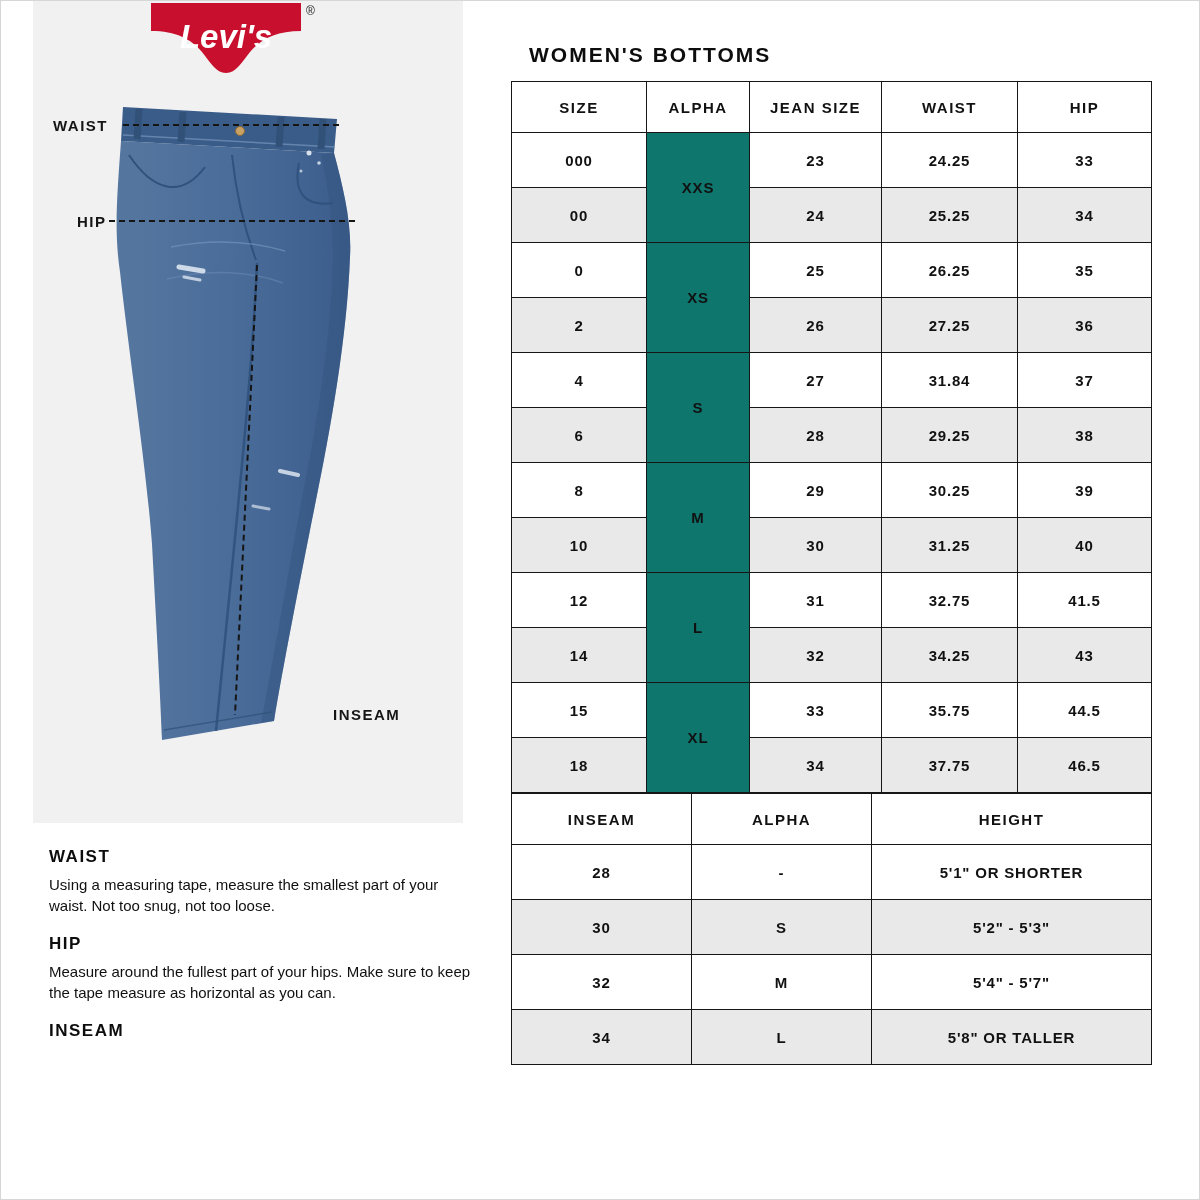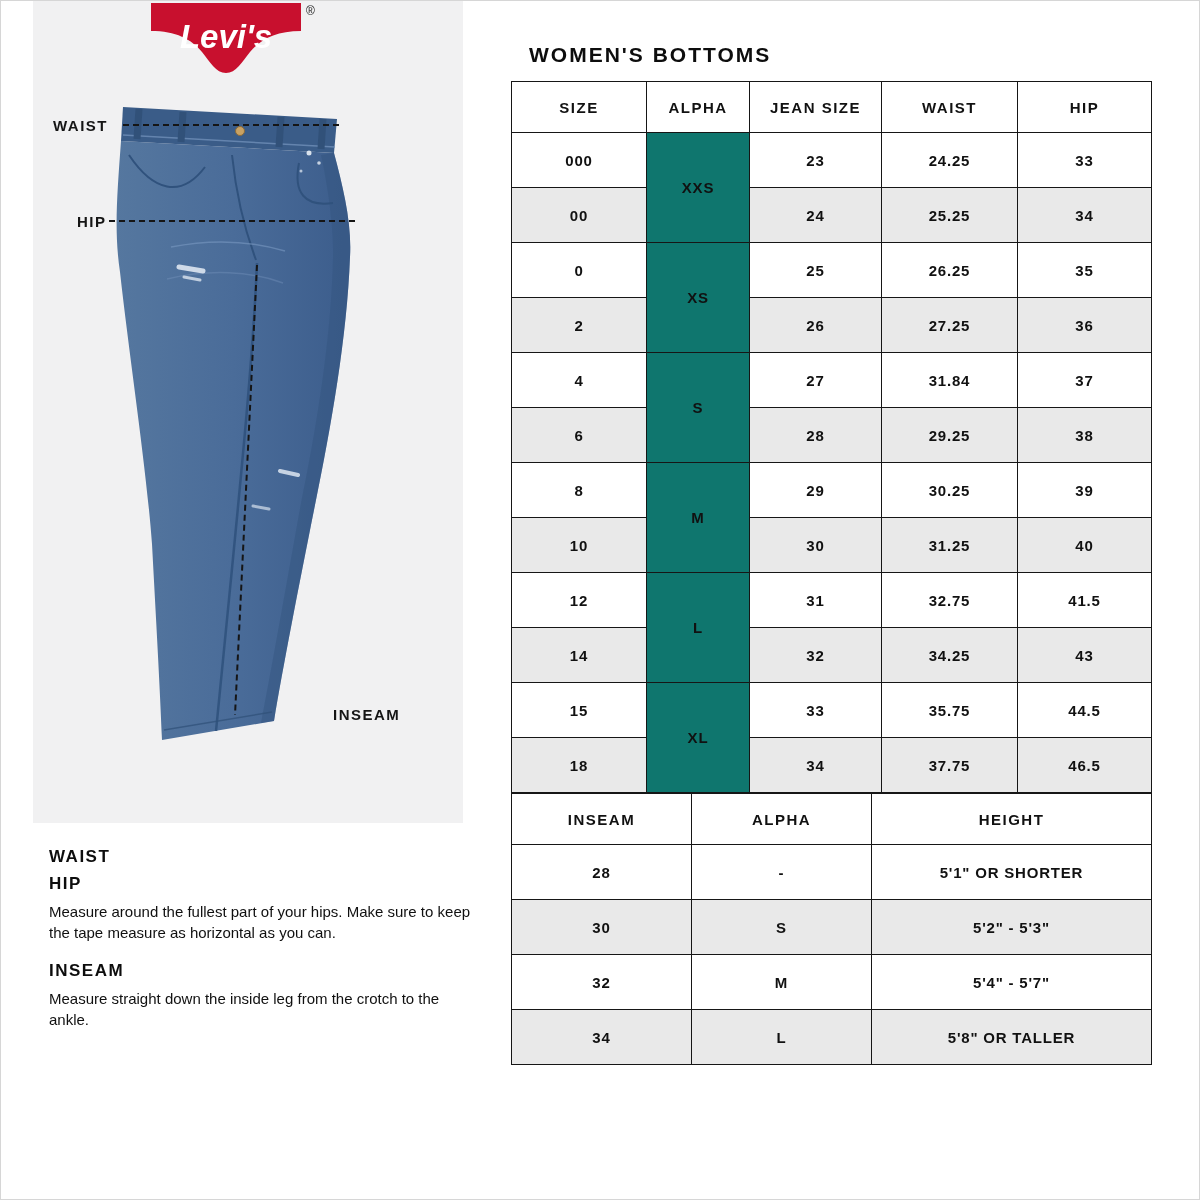--- a/index.html
+++ b/index.html
@@ -222,24 +222,24 @@
             <td>L</td>
             <td>5'8" OR TALLER</td>
           </tr>
         </tbody>
     </table>
   </section>
 
   <section class="instructions">
     <div class="instruction">
       <h3>WAIST</h3>
+      <p>Using a measuring tape, measure the smallest part of your waist. Not too snug, not too loose.</p>
     </div>
     <div class="instruction">
       <h3>HIP</h3>
       <p>Measure around the fullest part of your hips. Make sure to keep the tape measure as horizontal as you can.</p>
     </div>
     <div class="instruction">
       <h3>INSEAM</h3>
-      <p>Measure straight down the inside leg from the crotch to the ankle.</p>
     </div>
   </section>
 
 </div>
 
 </body></html>

